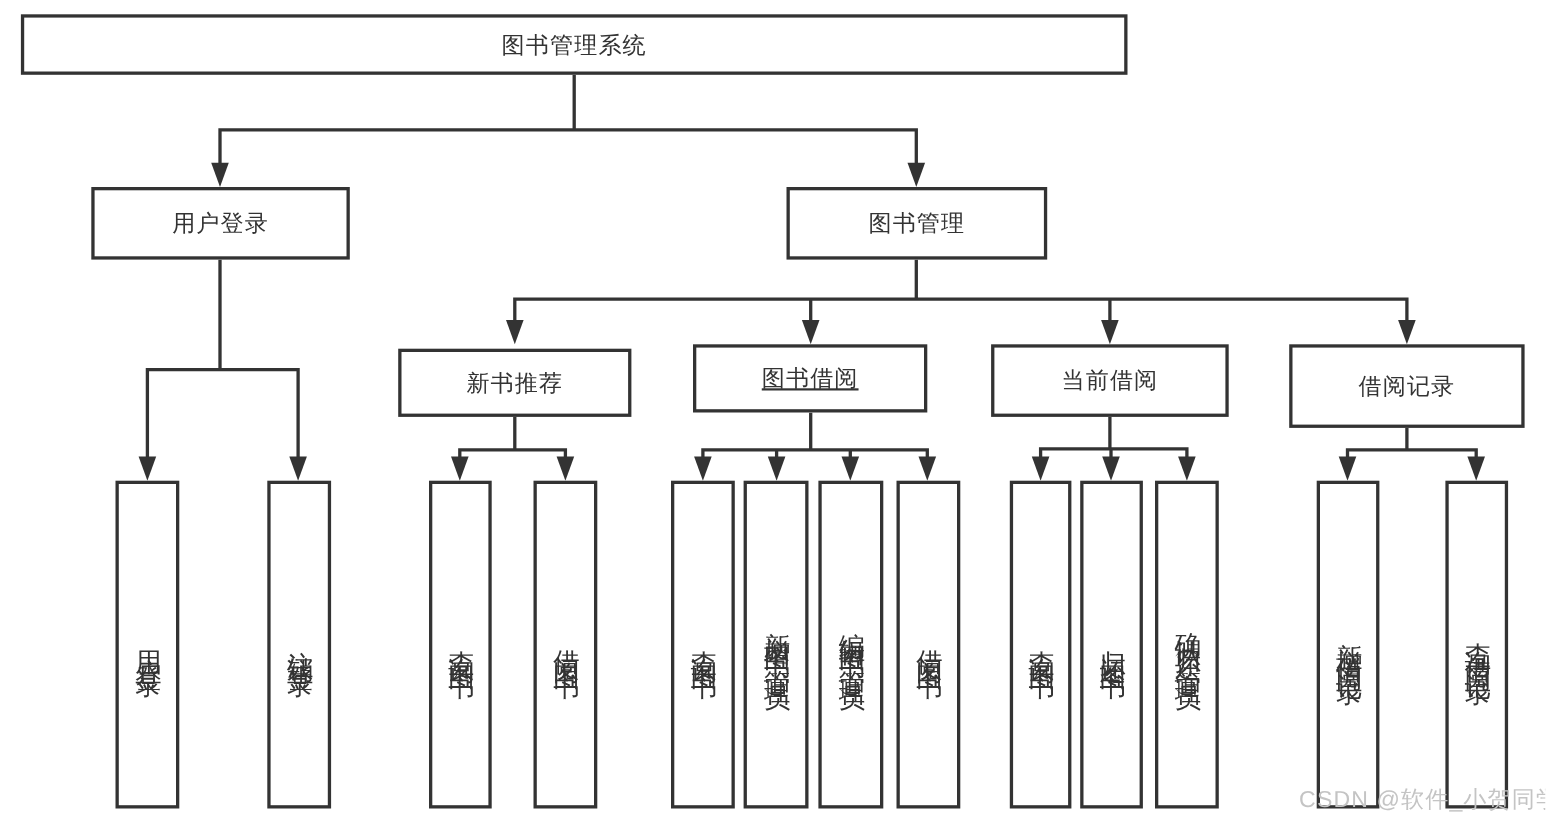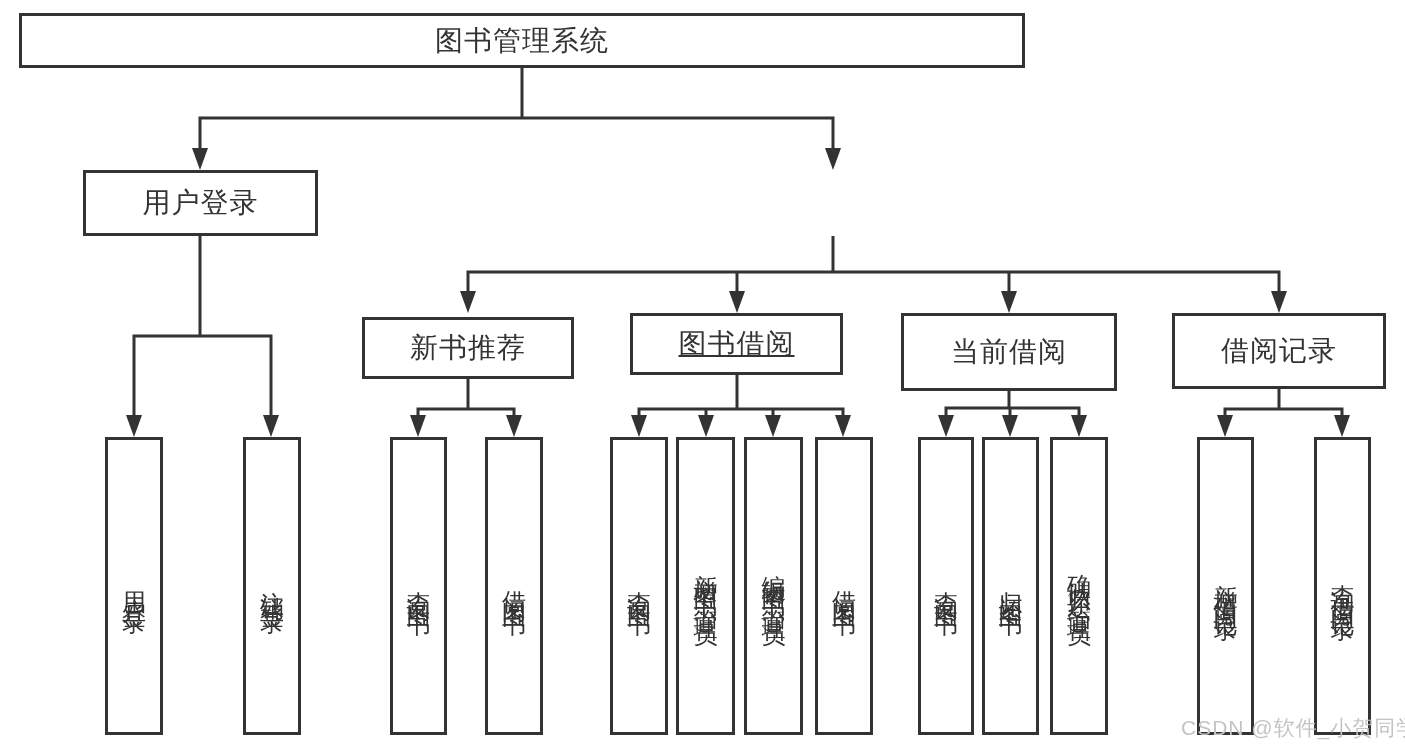--- a/index.html
+++ b/index.html
@@ -28,21 +28,21 @@
     box-sizing: border-box;
     border: 3px solid #333333;
     background: #ffffff;
     display: flex;
     align-items: center;
     justify-content: center;
     color: #333333;
     z-index: 2;
   }
   .hlabel {
-    font-size: 28px;
+    font-size: 21px;
     letter-spacing: 1px;
     color: #333333;
     white-space: nowrap;
   }
   .vbox {
     top: 437px;
     height: 298px;
   }
   .vlabel {
     writing-mode: vertical-rl;
@@ -113,28 +113,31 @@
     </g>
   </svg>
 
   <div class="box" style="left:19px; top:13px; width:1006px; height:55px;">
     <span class="hlabel">图书管理系统</span>
   </div>
 
   <div class="box" style="left:83px; top:170px; width:235px; height:66px;">
     <span class="hlabel">用户登录</span>
   </div>
+  <div class="box" style="left:715px; top:170px; width:237px; height:66px;">
+    <span class="hlabel">图书管理</span>
+  </div>
 
   <div class="box" style="left:362px; top:317px; width:212px; height:62px;">
     <span class="hlabel">新书推荐</span>
   </div>
   <div class="box" style="left:630px; top:313px; width:213px; height:62px;text-decoration:underline;">
     <span class="hlabel">图书借阅</span>
   </div>
-  <div class="box" style="left:901px; top:313px; width:216px; height:78px;">
+  <div class="box" style="left:901px; top:313px; width:216px; height:66px;">
     <span class="hlabel">当前借阅</span>
   </div>
   <div class="box" style="left:1172px; top:313px; width:214px; height:76px;">
     <span class="hlabel">借阅记录</span>
   </div>
 
   <div class="box vbox" style="left:105px; width:58px;">
     <span class="vlabel">用户登录</span>
   </div>
   <div class="box vbox" style="left:243px; width:58px;">

